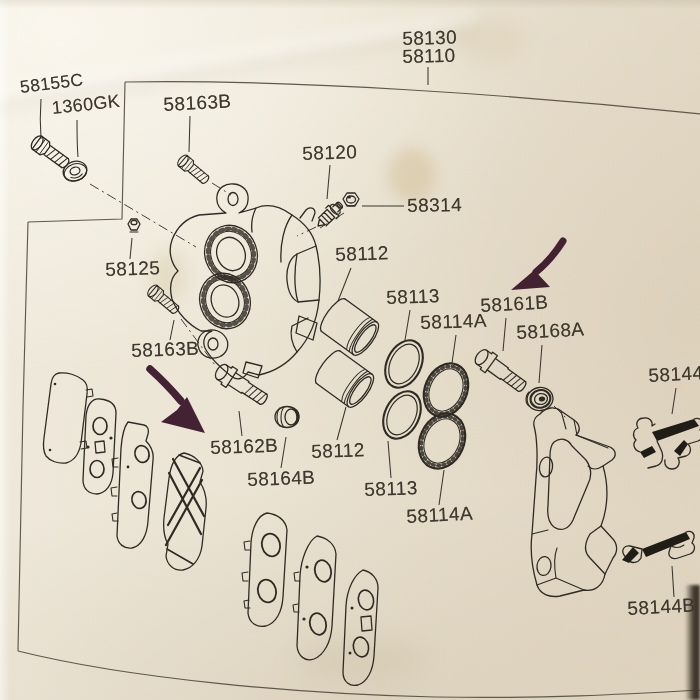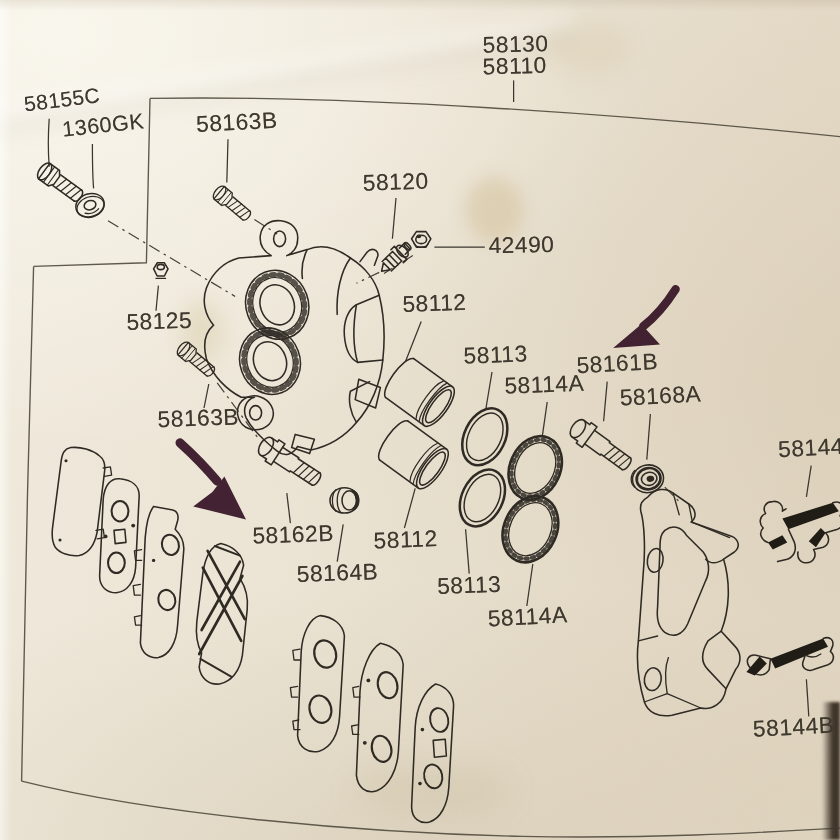--- a/index.html
+++ b/index.html
@@ -302,21 +302,21 @@
       <polygon points="511,290 544,262 537,273 550,287" fill="#371527"></polygon>
     </g>
   </svg>
 
   <div class="plabel" style="left:402px;top:29px;transform:rotate(-1.5deg)">58130</div>
   <div class="plabel" style="left:402px;top:47px;transform:rotate(-1.5deg)">58110</div>
   <div class="plabel sm" style="left:19px;top:78px;transform:rotate(-7deg)">58155C</div>
   <div class="plabel sm" style="left:51px;top:99px;transform:rotate(-6deg);font-size:18px">1360GK</div>
   <div class="plabel" style="left:163px;top:95px;transform:rotate(-3deg)">58163B</div>
   <div class="plabel" style="left:302px;top:144px;transform:rotate(-2deg)">58120</div>
-  <div class="plabel" style="left:407px;top:196px;transform:rotate(-1deg)">42490</div>
+  <div class="plabel" style="left:407px;top:196px;transform:rotate(-1deg)">58314</div>
   <div class="plabel" style="left:105px;top:260px;transform:rotate(-2deg)">58125</div>
   <div class="plabel" style="left:131px;top:341px;transform:rotate(-2deg)">58163B</div>
   <div class="plabel" style="left:335px;top:245px;transform:rotate(-2deg)">58112</div>
   <div class="plabel" style="left:386px;top:288px;transform:rotate(-2deg)">58113</div>
   <div class="plabel" style="left:420px;top:313px;transform:rotate(-2deg)">58114A</div>
   <div class="plabel" style="left:480px;top:296px;transform:rotate(-3deg)">58161B</div>
   <div class="plabel" style="left:516px;top:323px;transform:rotate(-3deg)">58168A</div>
   <div class="plabel" style="left:648px;top:366px;transform:rotate(-3deg)">58144B</div>
   <div class="plabel" style="left:210px;top:438px;transform:rotate(-2deg)">58162B</div>
   <div class="plabel" style="left:247px;top:470px;transform:rotate(-2deg)">58164B</div>

